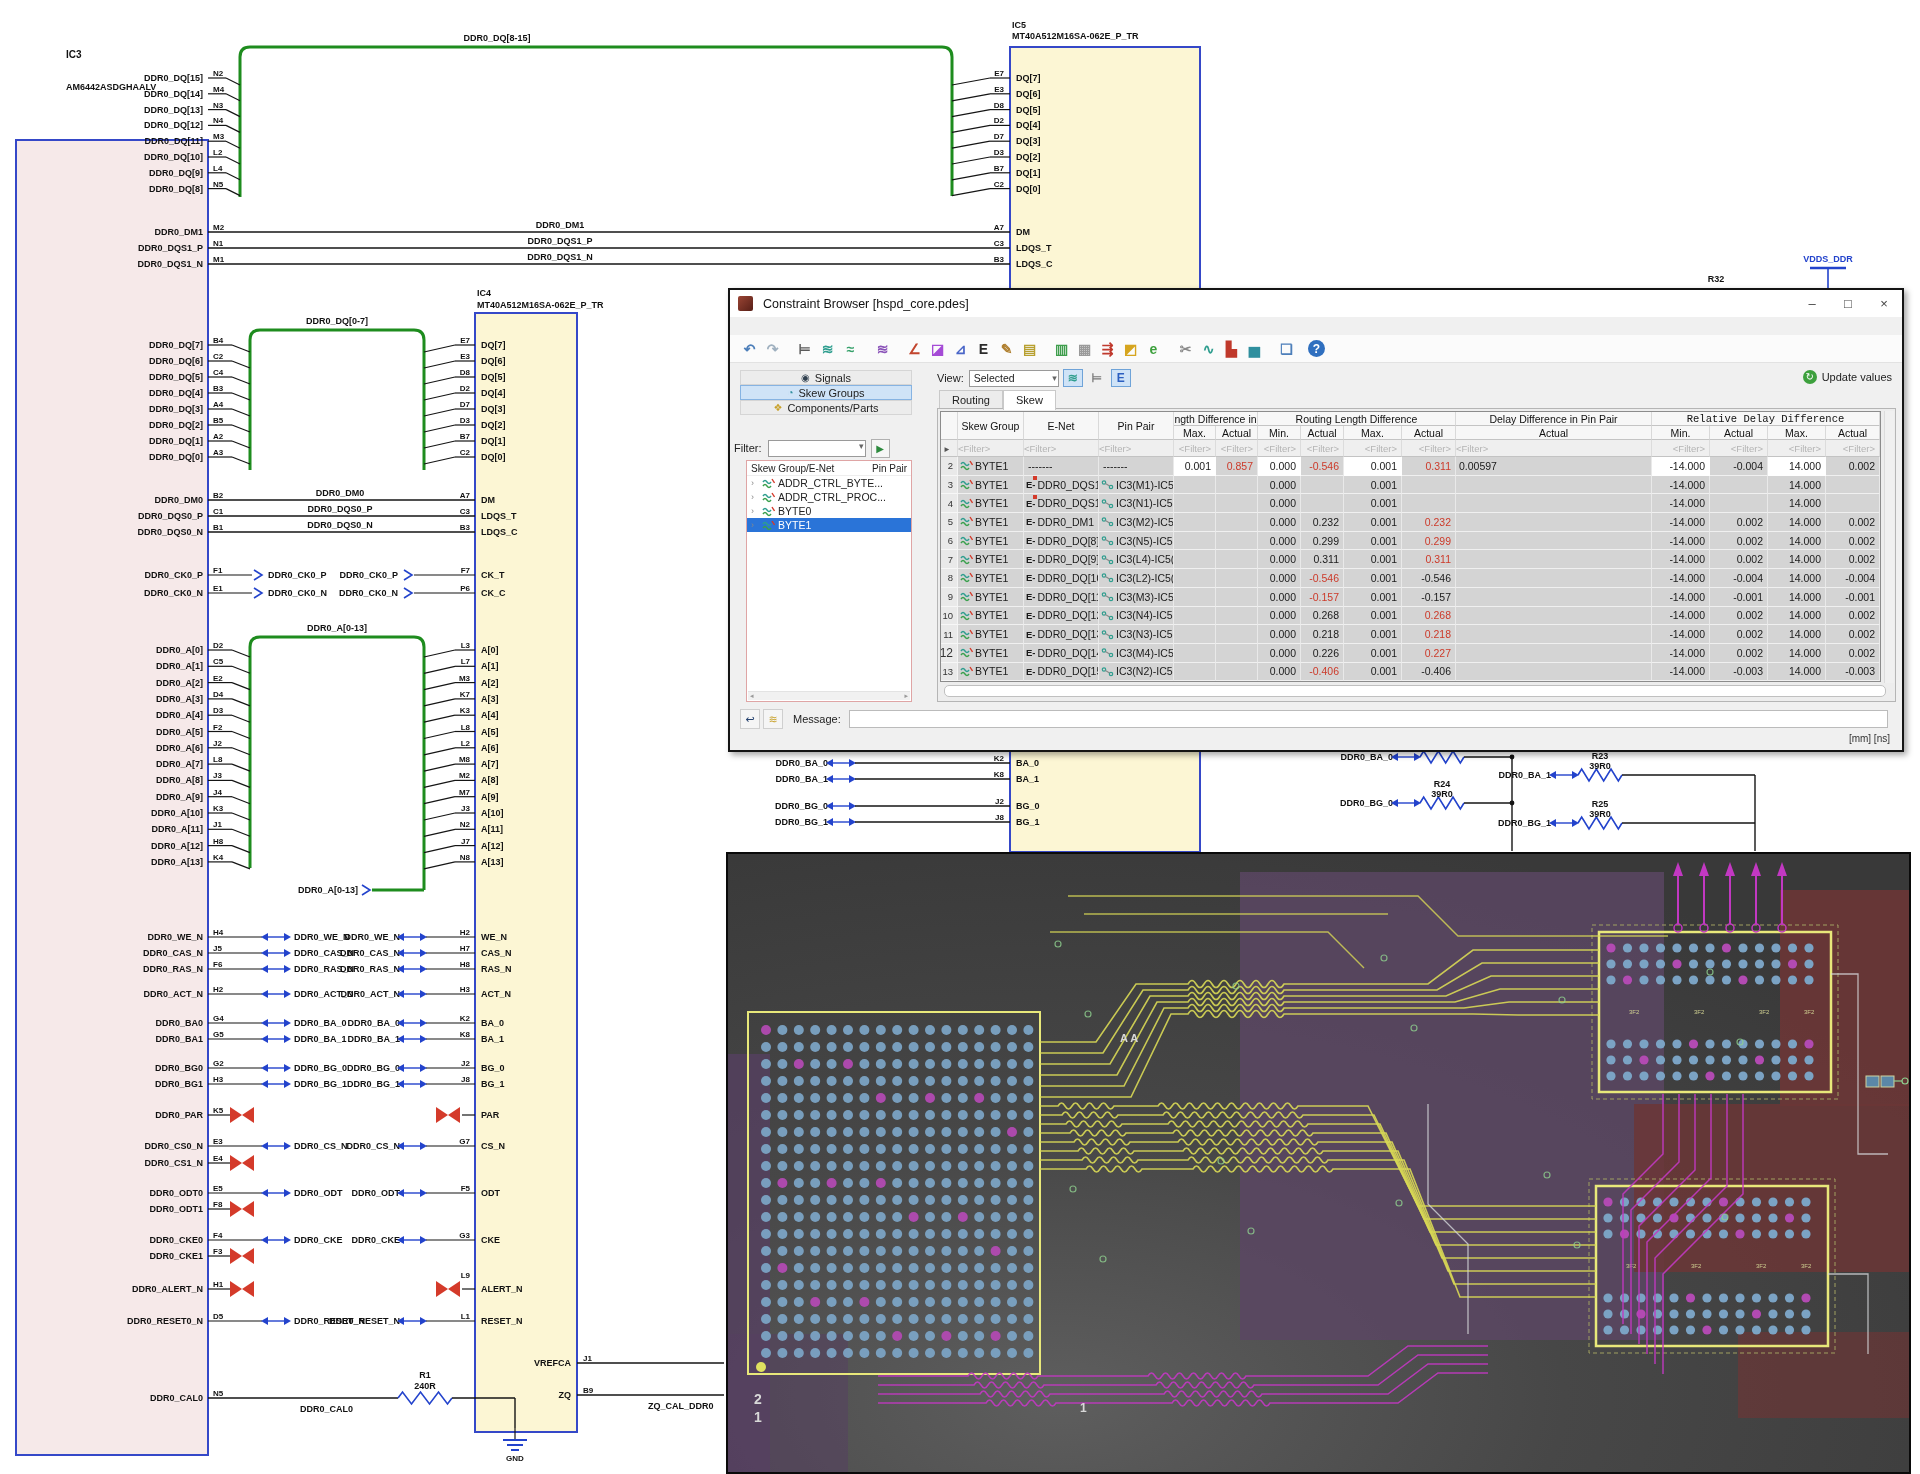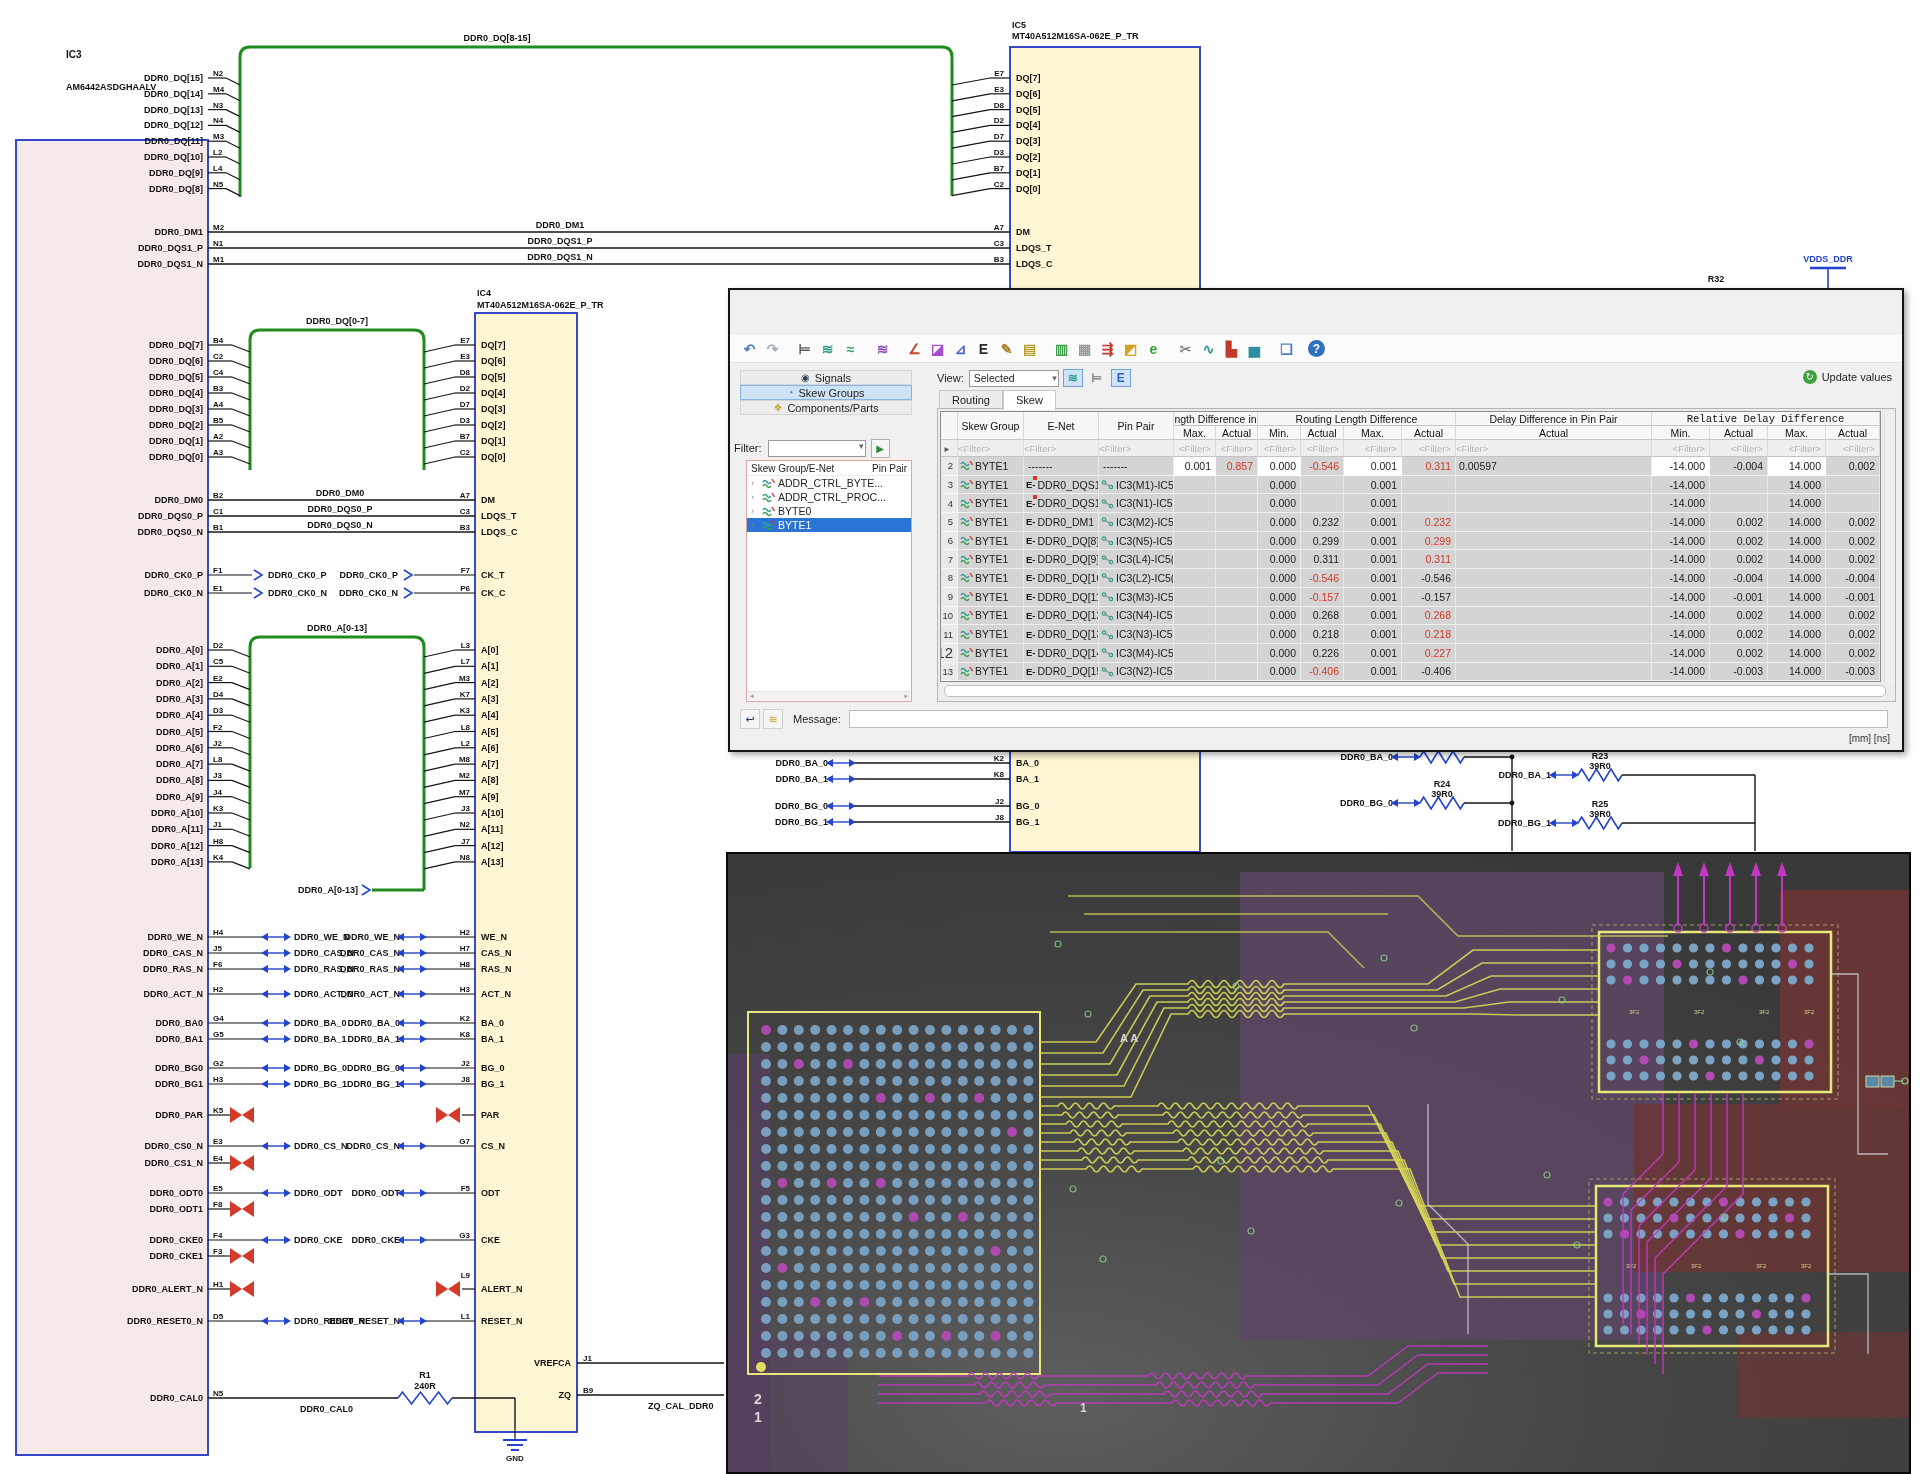--- a/index.html
+++ b/index.html
@@ -672,20 +672,29 @@
     <line x1="1755" y1="775" x2="1755" y2="851" stroke="#151515" stroke-width="1.4"></line>
     <circle cx="1512" cy="803" r="2.4" fill="#151515"></circle>
     <circle cx="1512" cy="757" r="2.4" fill="#151515"></circle>
     <text x="1828" y="262" text-anchor="middle" font-size="9" font-weight="700" fill="#2343cc">VDDS_DDR</text>
     <line x1="1810" y1="268" x2="1846" y2="268" stroke="#2343cc" stroke-width="2.5"></line>
     <line x1="1828" y1="268" x2="1828" y2="290" stroke="#2343cc" stroke-width="1.6"></line>
     <text x="1716" y="282" text-anchor="middle" font-size="9" font-weight="700" fill="#111">R32</text>
   </svg>
 
 <div class="win">
+  <div class="titlebar">
+    <div class="appicon"></div>
+    <div class="title">Constraint Browser [hspd_core.pdes]</div>
+    <div class="wctrls" id="wctrls">
+        <div class="wc">–</div>
+        <div class="wc">□</div>
+        <div class="wc">×</div>
+      </div>
+  </div>
   <div class="toolbar" id="cw-toolbar">
       <div class="tbi" style="color: rgb(77, 127, 186);">↶</div>
       <div class="tbi" style="color: rgb(159, 176, 191);">↷</div>
       <div class="tbsep"></div>
       <div class="tbi" style="color: rgb(90, 90, 90);">⊨</div>
       <div class="tbi" style="color: rgb(47, 158, 143);">≋</div>
       <div class="tbi" style="color: rgb(53, 160, 106);">≈</div>
       <div class="tbsep"></div>
       <div class="tbi" style="color: rgb(138, 82, 184);">≋</div>
       <div class="tbsep"></div>
@@ -1145,21 +1154,21 @@
         <div class="bc num" style="grid-area: 13 / 6;"></div>
         <div class="bc num" style="grid-area: 13 / 7;">0.000</div>
         <div class="bc num" style="grid-area: 13 / 8;">0.218</div>
         <div class="bc num" style="grid-area: 13 / 9;">0.001</div>
         <div class="bc num redv" style="grid-area: 13 / 10;">0.218</div>
         <div class="bc" style="grid-area: 13 / 11; justify-content: flex-start; padding-left: 3px;"></div>
         <div class="bc num" style="grid-area: 13 / 12;">-14.000</div>
         <div class="bc num" style="grid-area: 13 / 13;">0.002</div>
         <div class="bc num" style="grid-area: 13 / 14;">14.000</div>
         <div class="bc num" style="grid-area: 13 / 15;">0.002</div>
-        <div class="bc num" style="grid-area: 14 / 1; background: rgb(233, 233, 233); color: rgb(51, 51, 51); font-size: 15px;">12</div>
+        <div class="bc num" style="grid-area: 14 / 1; background: rgb(233, 233, 233); color: rgb(51, 51, 51); font-size: 12px;">12</div>
         <div class="bc" style="grid-area: 14 / 2;">
           <svg width="13" height="11" style="flex: 0 0 auto; margin: 0px 2px;">
             <path d="M1 4 q2 -3 4 0 t4 0" fill="none" stroke="#2f9e8f" stroke-width="1.4"></path>
             <path d="M1 8 q2 -3 4 0 t4 0" fill="none" stroke="#3aa04d" stroke-width="1.4"></path>
             <line x1="10" y1="1" x2="12.5" y2="5" stroke="#d43a2a" stroke-width="1.4"></line>
           </svg>
           <span>BYTE1</span>
         </div>
         <div class="bc" style="grid-area: 14 / 3;">
           <span style="font-weight: bold; font-size: 9.5px; color: rgb(26, 26, 26); margin: 0px 2px; position: relative; flex: 0 0 auto;">E-</span>

